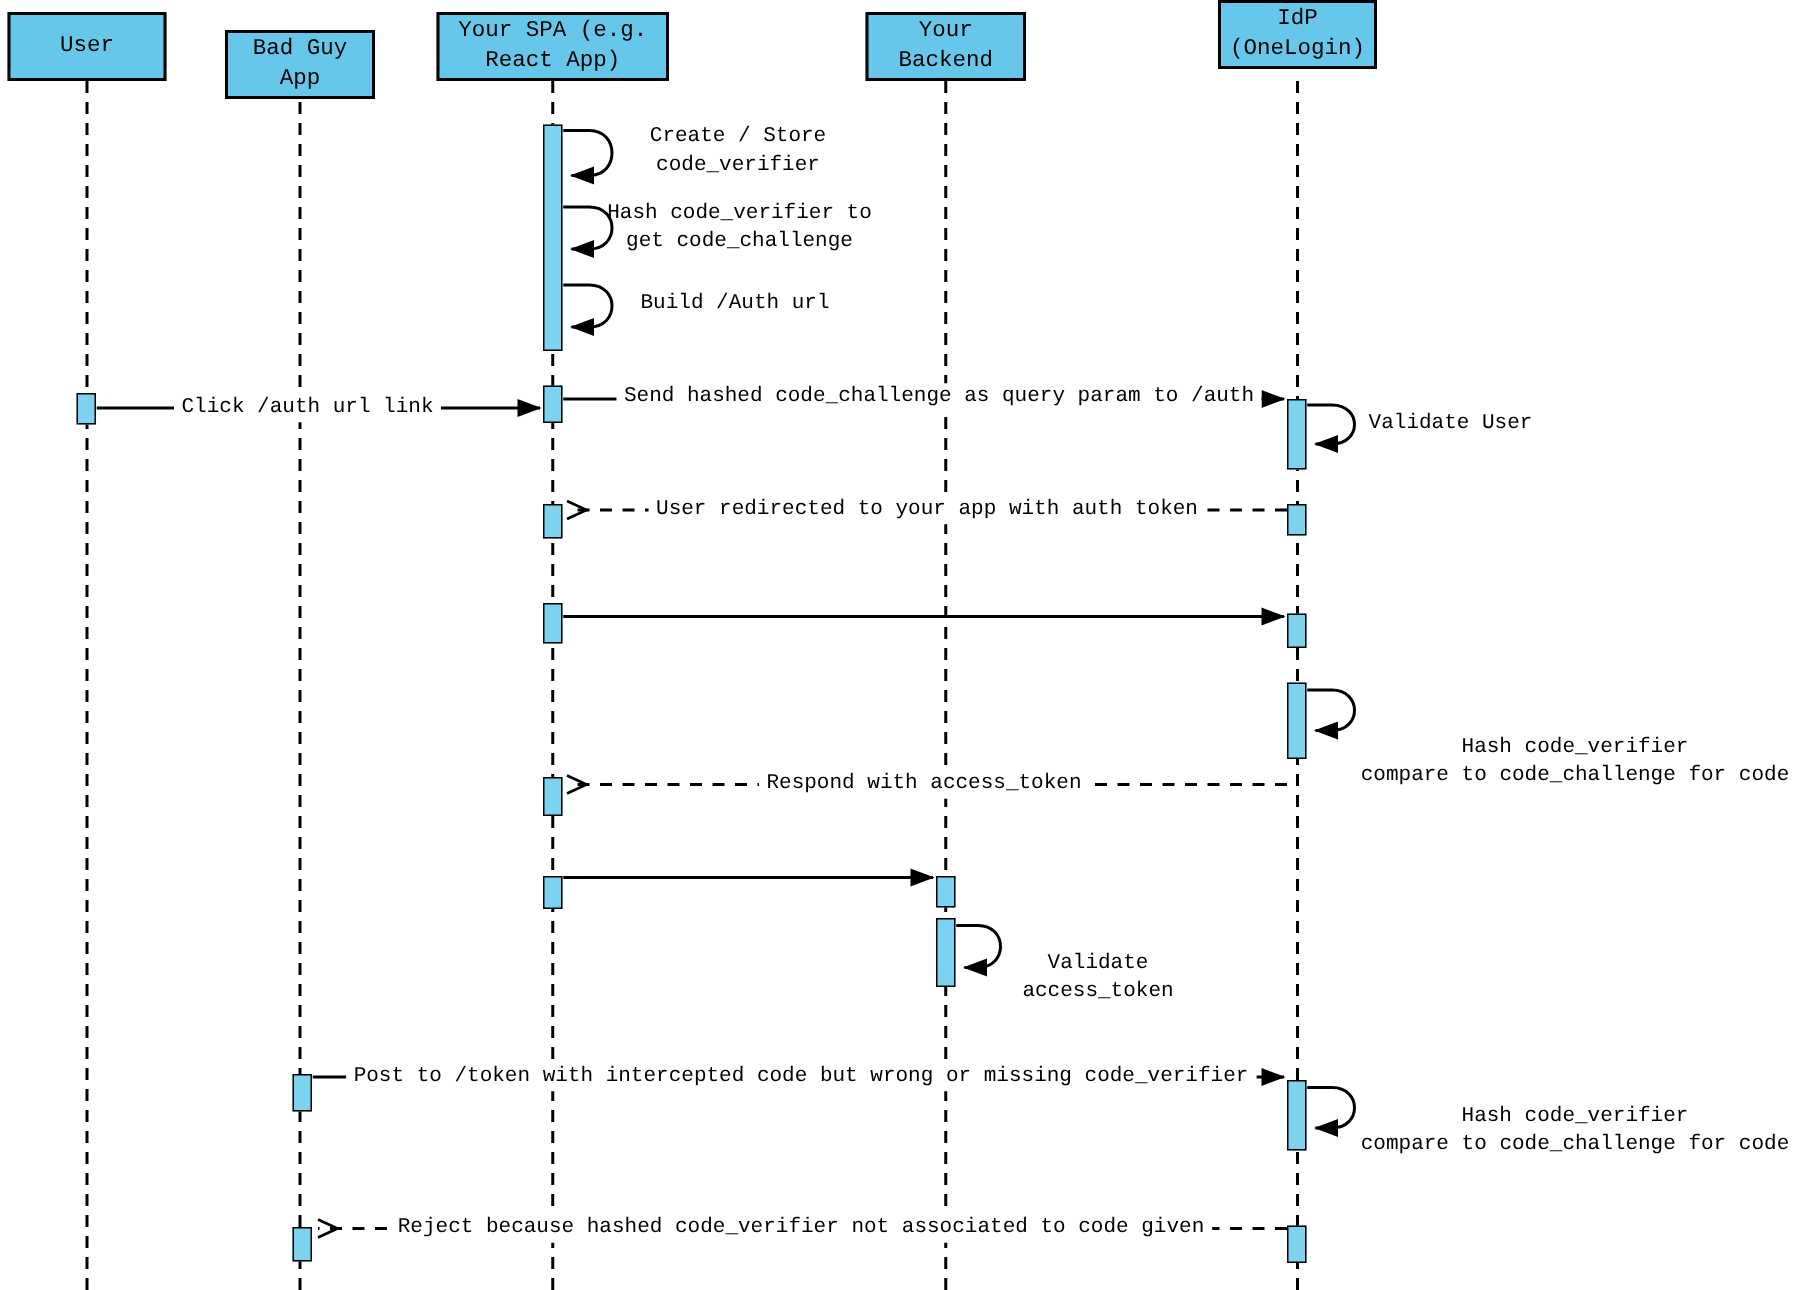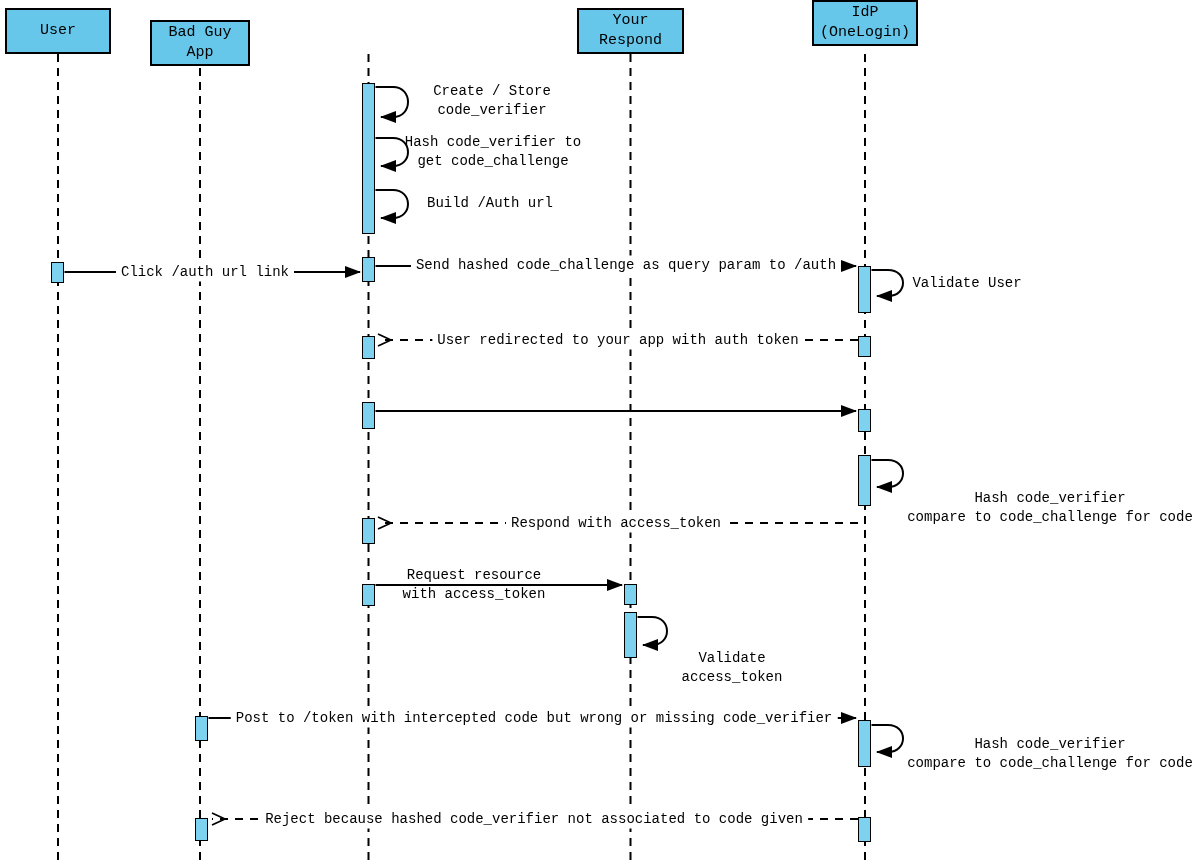--- a/index.html
+++ b/index.html
@@ -89,39 +89,39 @@
     <path d="M375.5,411 H856" stroke="#000" stroke-width="2" marker-end="url(#mf)"></path>
     <path d="M858,523 H378" stroke="#000" stroke-width="2" stroke-dasharray="8 7" marker-end="url(#mo)"></path>
     <path d="M375.5,585 H622" stroke="#000" stroke-width="2" marker-end="url(#mf)"></path>
     <path d="M208.5,718 H856" stroke="#000" stroke-width="2" marker-end="url(#mf)"></path>
     <path d="M858,819 H212" stroke="#000" stroke-width="2" stroke-dasharray="8 7" marker-end="url(#mo)"></path>
   </svg>
 
   <div class="actor" style="left:5px;top:8px;width:106px;height:46px"><span>User</span></div>
   <div class="actor" style="left:150px;top:20px;width:100px;height:46px"><span>Bad Guy
 App</span></div>
+  <div class="actor" style="left:291px;top:8px;width:155px;height:46px"><span>Your SPA (e.g.
+React App)</span></div>
   <div class="actor" style="left:577px;top:8px;width:107px;height:46px"><span>Your
-Respond</span></div>
+Backend</span></div>
   <div class="actor" style="left:812px;top:0;width:106px;height:46px"><span>IdP
 (OneLogin)</span></div>
 
   <div class="lbl" style="left:492px;top:101px">Create / Store
 code_verifier</div>
   <div class="lbl" style="left:493px;top:152px">Hash code_verifier to
 get code_challenge</div>
   <div class="lbl" style="left:490px;top:203px">Build /Auth url</div>
   <div class="lbl bg" style="left:205px;top:272px">Click /auth url link</div>
   <div class="lbl bg" style="left:626px;top:265px">Send hashed code_challenge as query param to /auth</div>
   <div class="lbl" style="left:967px;top:283px">Validate User</div>
   <div class="lbl bg" style="left:618px;top:340px">User redirected to your app with auth token</div>
   <div class="lbl" style="left:1050px;top:508px">Hash code_verifier
 compare to code_challenge for code</div>
   <div class="lbl bg" style="left:616px;top:523px">Respond with access_token</div>
-  <div class="lbl" style="left:474px;top:585px">Request resource
-with access_token</div>
-  <div class="lbl" style="left:732px;top:668px">Validate
+  <div class="lbl" style="left:732px;top:652px">Validate
 access_token</div>
   <div class="lbl bg" style="left:534px;top:718px">Post to /token with intercepted code but wrong or missing code_verifier</div>
   <div class="lbl" style="left:1050px;top:754px">Hash code_verifier
 compare to code_challenge for code</div>
   <div class="lbl bg" style="left:534px;top:819px">Reject because hashed code_verifier not associated to code given</div>
 
 </div>
 
 </body></html>

